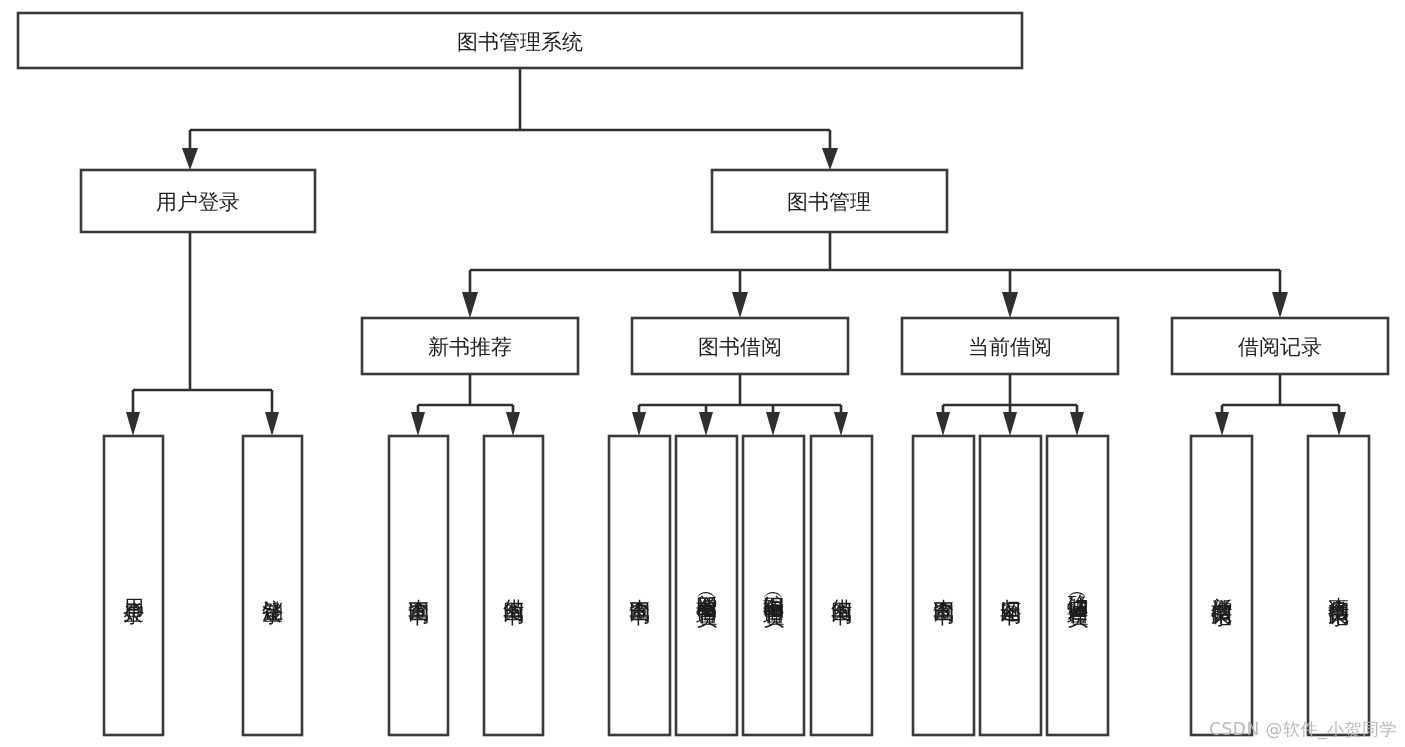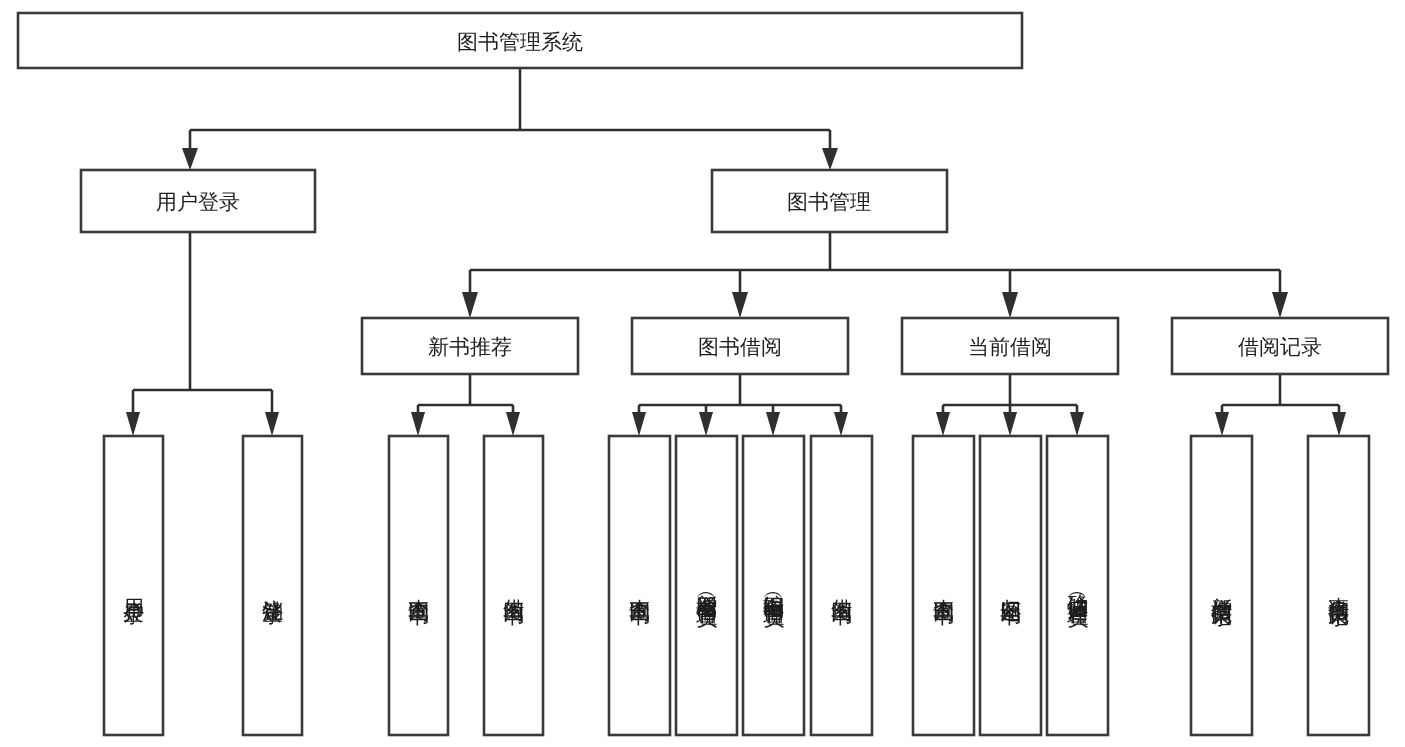--- a/index.html
+++ b/index.html
@@ -200,13 +200,14 @@
   <div class="leaf-label" style="left:743px; top:436px; width:61px; height:299px;">编辑图书（管理员）</div>
   <div class="leaf-label" style="left:811px; top:436px; width:61px; height:299px;">借阅图书</div>
 
   <div class="leaf-label" style="left:913px; top:436px; width:61px; height:299px;">查询图书</div>
   <div class="leaf-label" style="left:980px; top:436px; width:61px; height:299px;">归还图书</div>
   <div class="leaf-label" style="left:1047px; top:436px; width:61px; height:299px;">确认归还（管理员）</div>
 
   <div class="leaf-label" style="left:1191px; top:436px; width:61px; height:299px;">新增借阅记录</div>
   <div class="leaf-label" style="left:1308px; top:436px; width:61px; height:299px;">查询借阅记录</div>
 
+  <div class="watermark">CSDN @软件_小贺同学</div>
 </div>
 
 </body></html>

